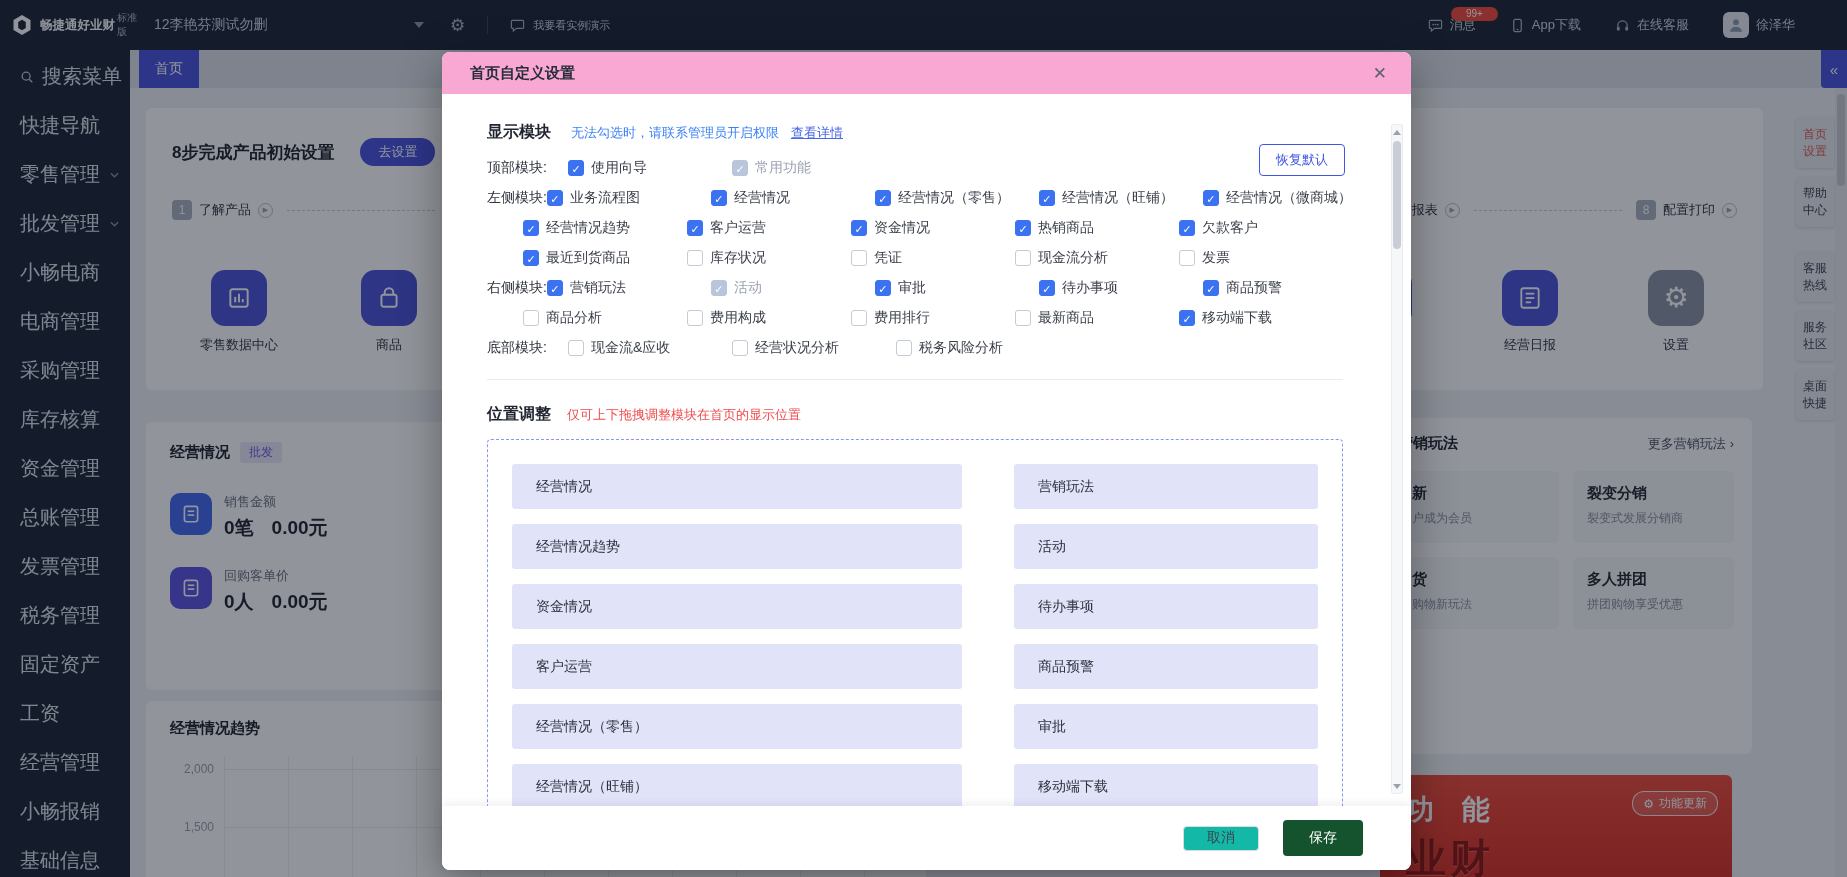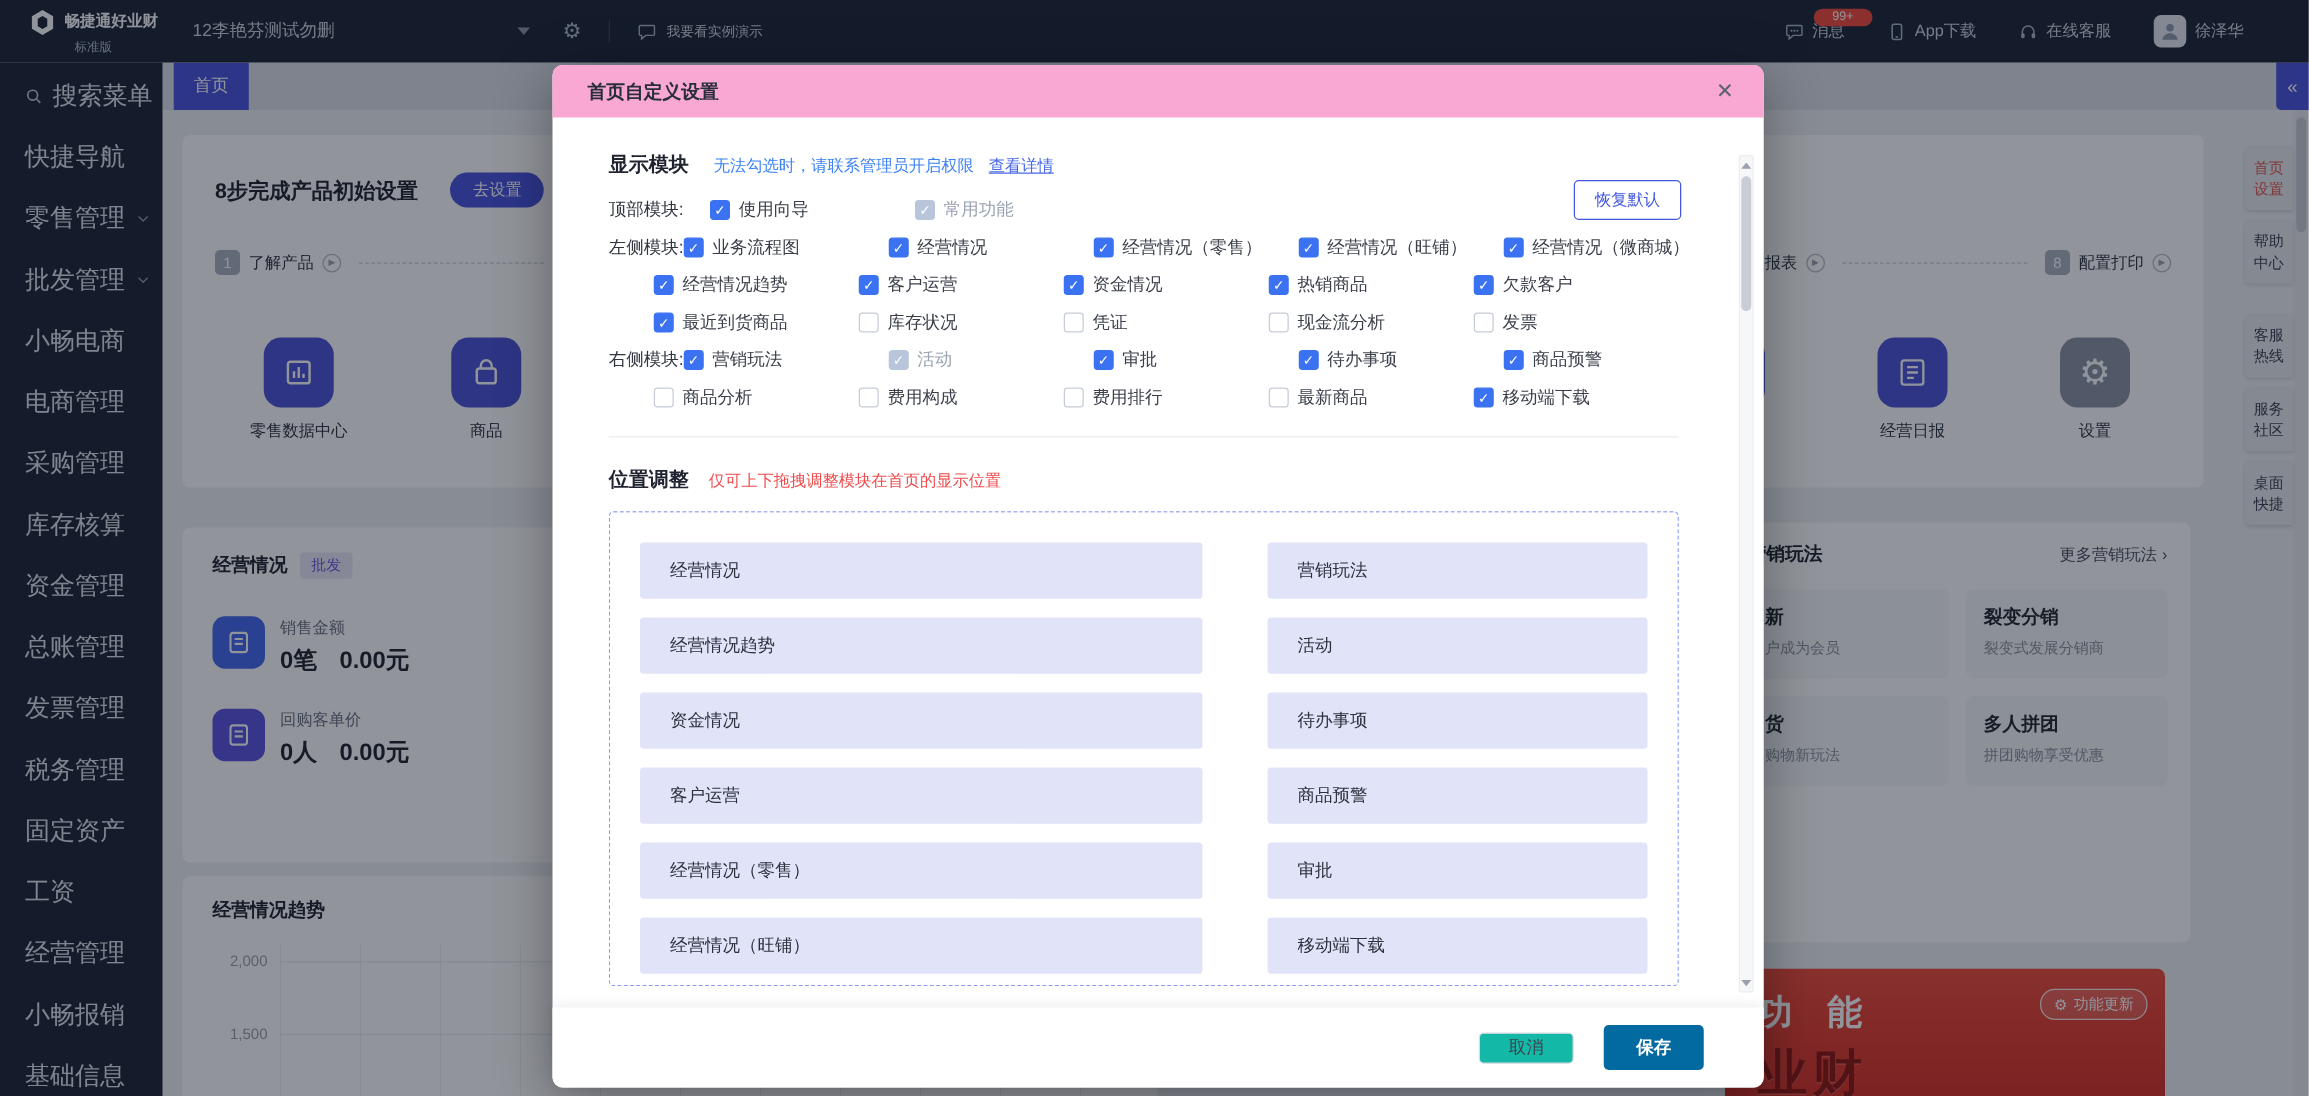--- a/index.html
+++ b/index.html
@@ -6,21 +6,21 @@
     --accent:#4752df; --check:#3b72f1; --danger:#f04b4b; --dark:#1c2637;
     --drag:#e1e4f9; --promo1:#ef4a3a; --promo2:#cf231b; --badge:#f5483d;
   }
   *{margin:0;padding:0;box-sizing:border-box;}
   html,body{width:1847px;height:877px;overflow:hidden;}
   body{font-family:"Liberation Sans","DejaVu Sans",sans-serif;background:#eef0f4;position:relative;color:#2c323e;}
   .iconify svg{display:block;}
 
   
   .topbar{position:absolute;top:0;left:0;right:0;height:50px;background:var(--dark);display:flex;align-items:center;color:#dde2ea;z-index:3;padding-left:10px;}
-  .logo{width:128px;display:flex;flex-direction:column;gap:1px;align-items:center;}
+  .logo{width:128px;display:flex;flex-direction:row;gap:1px;}
   .logo-row{display:flex;align-items:center;gap:6px;}
   .logo-mark{width:24px;height:24px;}
   .logo-title{font-size:12.5px;font-weight:bold;color:#fff;white-space:nowrap;}
   .logo-badge{font-size:10px;color:#aeb6c4;margin-left:1px;}
   .selector{width:270px;margin-left:16px;display:flex;align-items:center;justify-content:space-between;font-size:14px;color:#cdd3de;cursor:pointer;}
   .caret-down{width:0;height:0;border-left:5px solid transparent;border-right:5px solid transparent;border-top:6px solid #8d96a6;}
   .tb-icon{color:#aeb6c4;display:flex;align-items:center;cursor:pointer;}
   .tb-gear{font-size:17px;margin-left:26px;}
   .tb-sep{width:1px;height:18px;background:#39445a;margin:0 22px;}
   .tb-demo{display:flex;align-items:center;gap:8px;font-size:11px;color:#ced4df;cursor:pointer;}
@@ -126,21 +126,21 @@
   .drag-item{height:45px;line-height:45px;background:var(--drag);border-radius:3px;padding-left:24px;font-size:14px;color:#2c313c;margin-bottom:15px;cursor:grab;}
   .modal-scrollbar{position:absolute;top:30px;bottom:76px;right:8px;width:12px;background:#f6f7f9;border:1px solid #ececf0;border-radius:2px;}
   .sb-arrow{position:absolute;left:0;width:10px;height:12px;display:flex;align-items:center;justify-content:center;cursor:pointer;}
   .sb-up{top:1px;}
   .sb-down{bottom:1px;}
   .tri-up{width:0;height:0;border-left:4px solid transparent;border-right:4px solid transparent;border-bottom:5px solid #9aa1ad;}
   .tri-down{width:0;height:0;border-left:4px solid transparent;border-right:4px solid transparent;border-top:5px solid #9aa1ad;}
   .sb-thumb{position:absolute;top:16px;left:1px;width:8px;height:108px;background:#c9ced6;border-radius:4px;cursor:pointer;}
   .modal-footer{position:absolute;left:0;right:0;bottom:0;height:64px;background:#fff;border-radius:0 0 8px 8px;box-shadow:0 -2px 10px rgba(20,30,60,.08);display:flex;align-items:center;justify-content:flex-end;gap:24px;padding-right:48px;}
   .btn-cancel{width:76px;height:25px;background:#14b8a6;border:1px solid #d8dce3;border-radius:4px;font-size:14px;color:#3c4350;cursor:pointer;}
-  .btn-save{width:80px;height:36px;background:#0369a1;border:none;border-radius:4px;font-size:14px;color:#fff;cursor:pointer;font-weight:bold;}
+  .btn-save{width:80px;height:36px;background:#14532d;border:none;border-radius:4px;font-size:14px;color:#fff;cursor:pointer;}
 </style>
 </head>
 <body>
 
 <header class="topbar">
   <div class="logo">
     <div class="logo-row">
       <span class="logo-mark iconify">
         <svg viewBox="0 0 24 24" width="24" height="24">
             <path d="M12 2l8.5 5v10L12 22 3.5 17V7z" fill="#fff"></path>
@@ -614,20 +614,35 @@
             </label>
             <label class="cb-item">
               <span class="cb-box"></span>
               <span class="cb-text">最新商品</span>
             </label>
             <label class="cb-item">
               <span class="cb-box on">✓</span>
               <span class="cb-text">移动端下载</span>
             </label>
           </div>
+          <div class="cb-row">
+            <div class="cb-rowlabel">底部模块:</div>
+            <label class="cb-item">
+              <span class="cb-box"></span>
+              <span class="cb-text">现金流&amp;应收</span>
+            </label>
+            <label class="cb-item">
+              <span class="cb-box"></span>
+              <span class="cb-text">经营状况分析</span>
+            </label>
+            <label class="cb-item">
+              <span class="cb-box"></span>
+              <span class="cb-text">税务风险分析</span>
+            </label>
+          </div>
         </div>
       <div class="divider"></div>
       <div class="sec-head2">
         <span class="sec-title">位置调整</span>
         <span class="pos-hint">仅可上下拖拽调整模块在首页的显示位置</span>
       </div>
       <div class="drag-area">
         <div class="drag-col left">
             <div class="drag-item">经营情况</div>
             <div class="drag-item">经营情况趋势</div>

